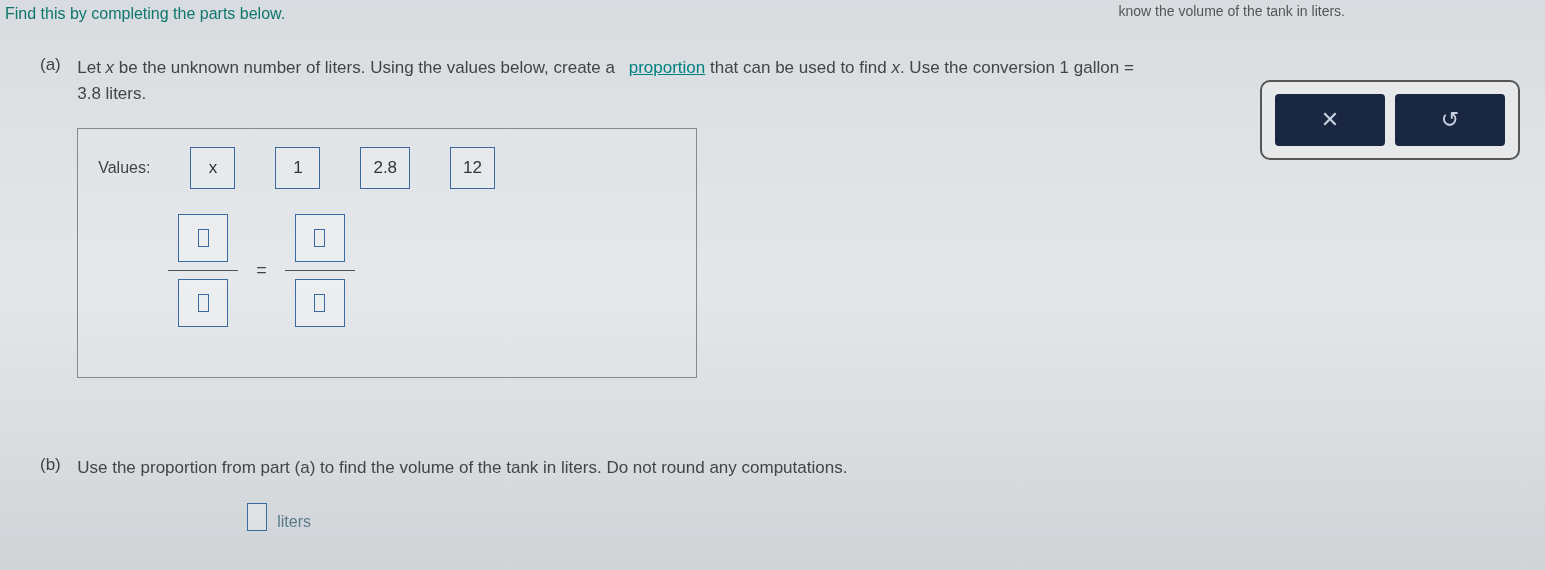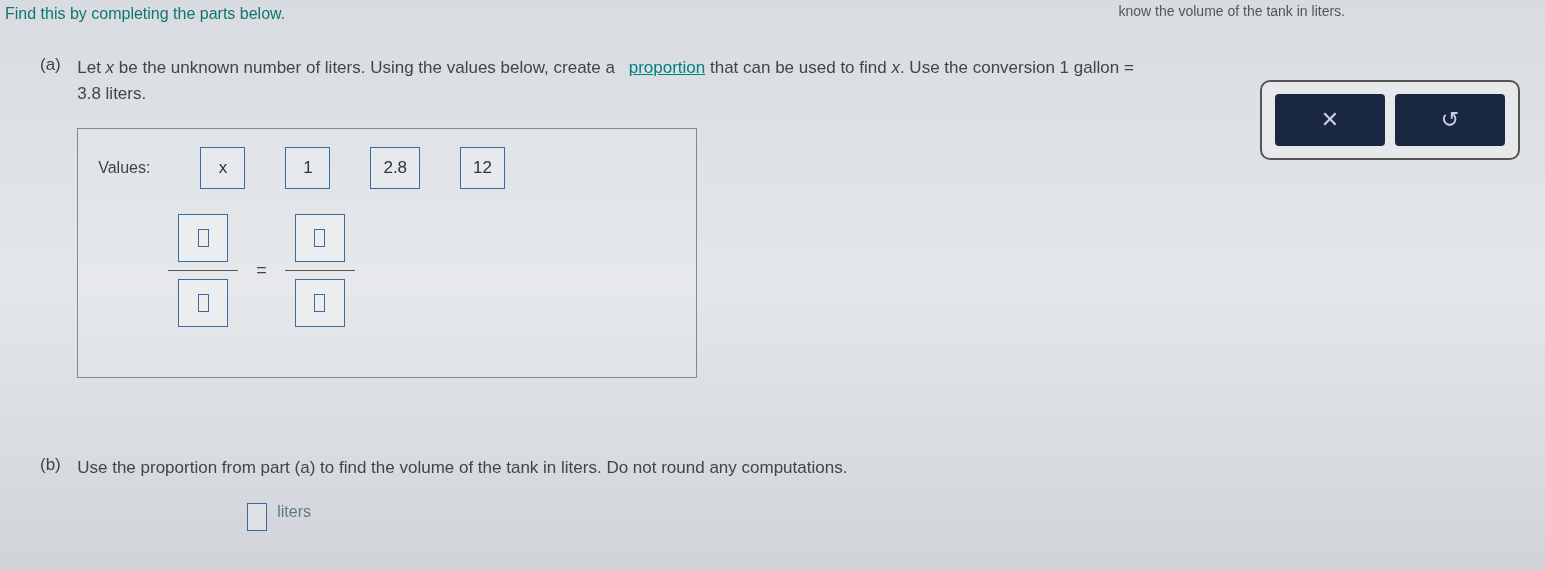--- a/index.html
+++ b/index.html
@@ -67,21 +67,20 @@
       background: rgba(255,255,255,0.08);
     }
     .values-row {
       display: flex;
       align-items: center;
       gap: 40px;
     }
     .values-label {
       font-size: 16px;
       color: #444;
-      margin-right: 10px;
     }
     .value-tile {
       border: 1px solid #3a6aa0;
       min-width: 45px;
       height: 42px;
       display: flex;
       align-items: center;
       justify-content: center;
       padding: 0 12px;
       font-size: 17px;
@@ -155,21 +154,21 @@
     .part-b {
       position: absolute;
       top: 455px;
       left: 40px;
       width: 1120px;
     }
     .liters-row {
       margin-top: 22px;
       margin-left: 170px;
       display: flex;
-      align-items: flex-start;
+      align-items: flex-end;
       gap: 10px;
     }
     .small-input {
       border: 1px solid #3a6aa0;
       width: 20px;
       height: 28px;
       display: flex;
       align-items: center;
       justify-content: center;
       background: rgba(255,255,255,0.25);

